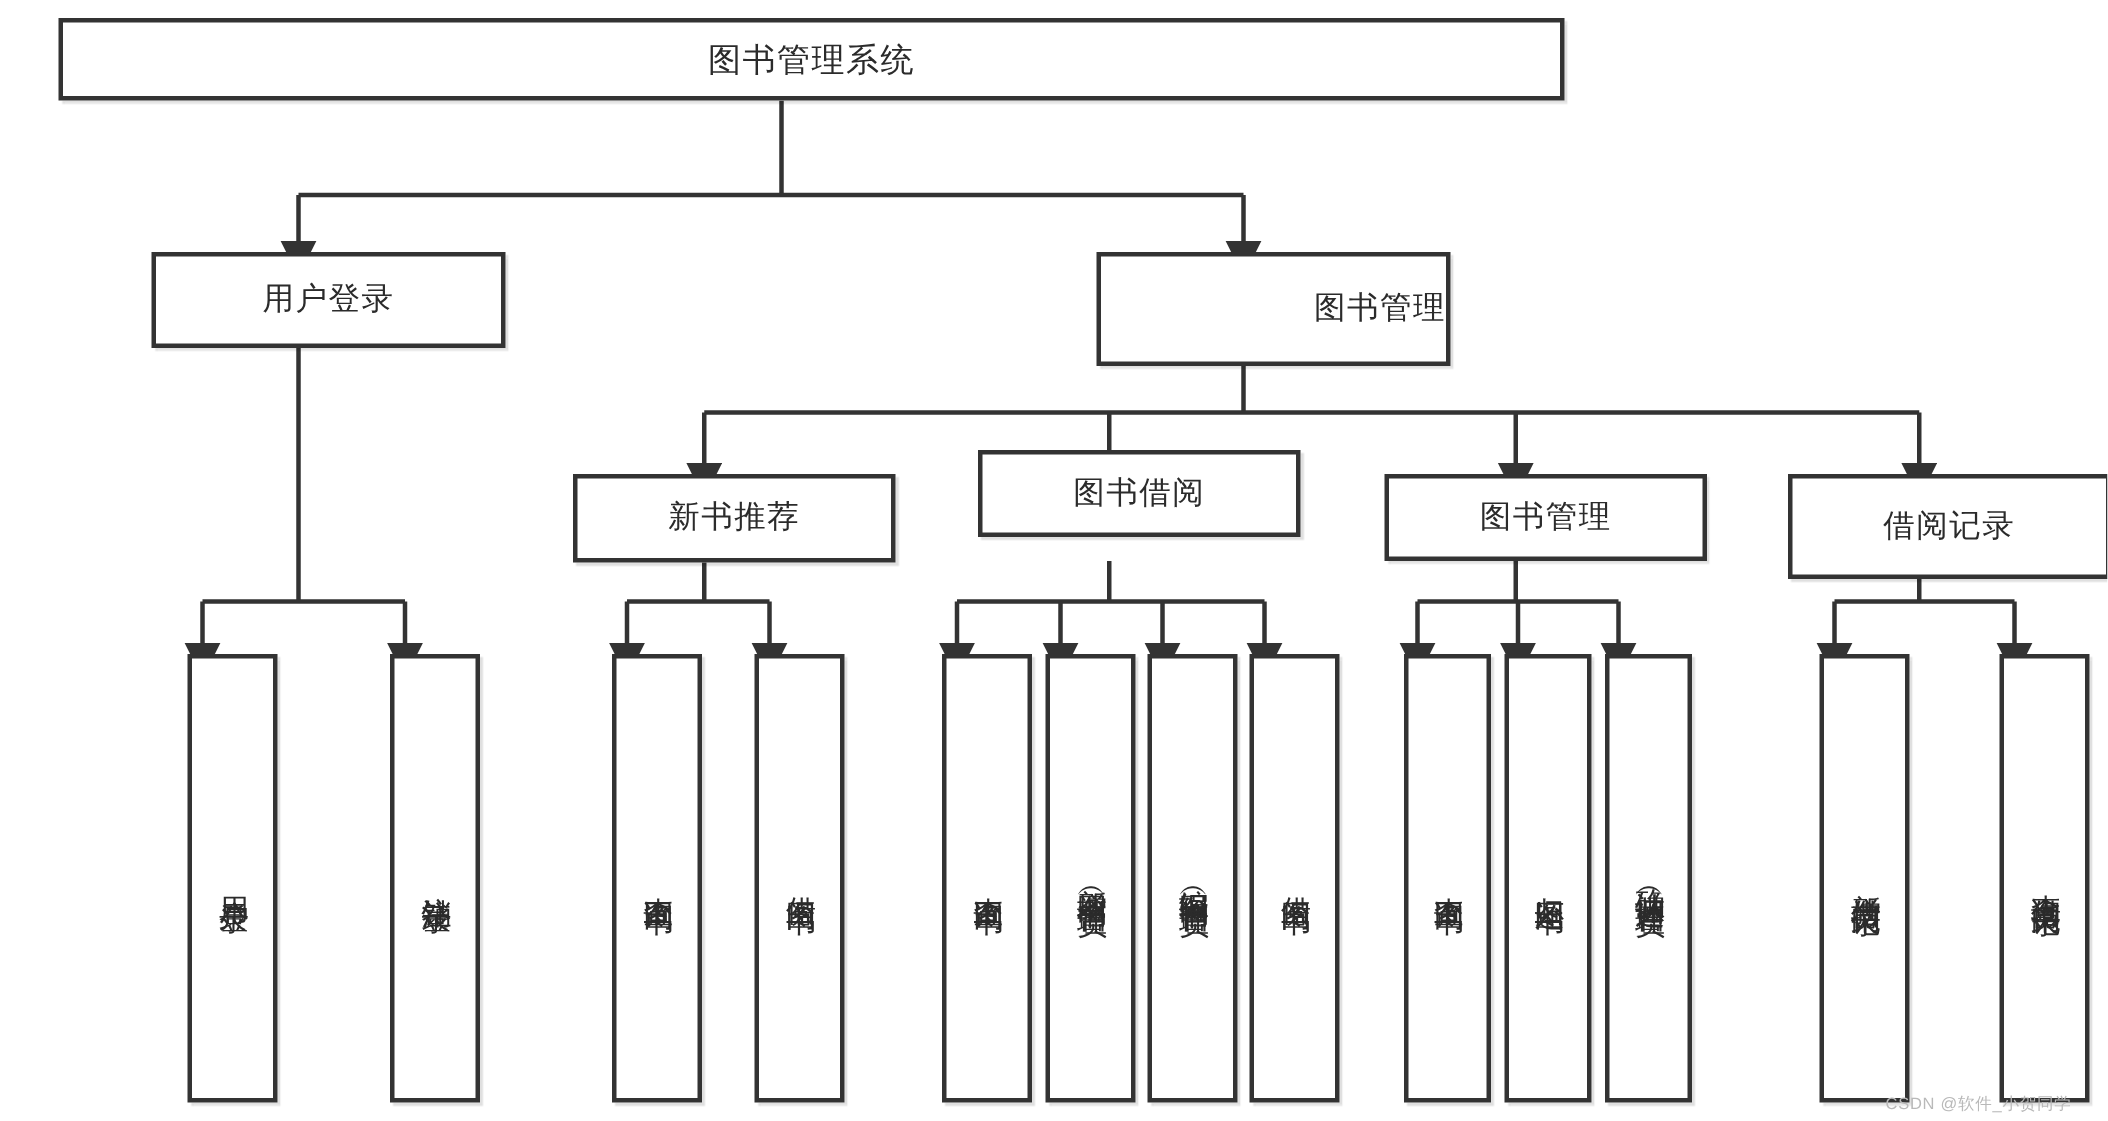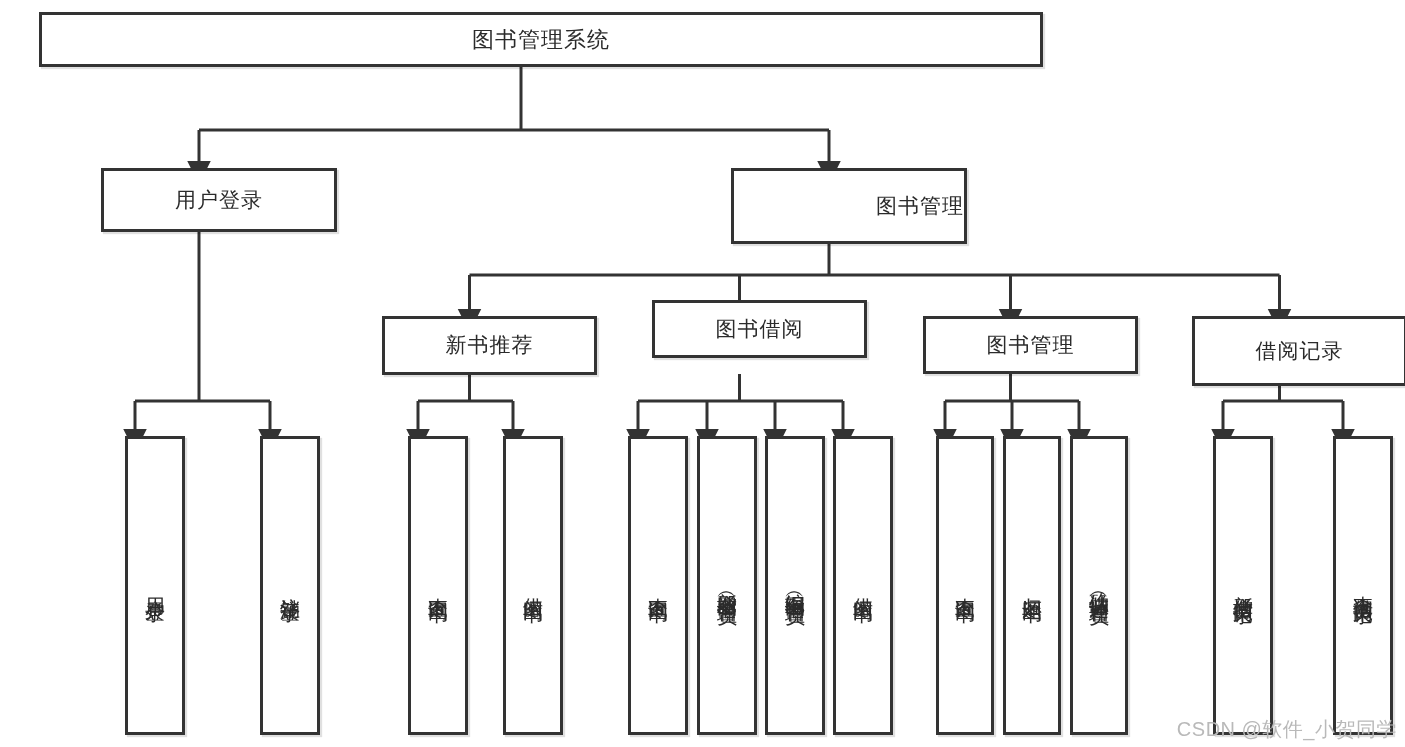--- a/index.html
+++ b/index.html
@@ -47,23 +47,23 @@
     writing-mode: vertical-rl;
     text-orientation: upright;
     font-size: 20px;
     letter-spacing: 2px;
     line-height: 1.05;
     white-space: normal;
   }
   .node-box.root .node-label { font-size: 22px; }
   .watermark {
     position: absolute;
-    right: 8px;
+    right: 24px;
     bottom: 4px;
-    font-size: 20px;
+    font-size: 11px;
     color: #b9b9b9;
     letter-spacing: 0.5px;
     white-space: nowrap;
     pointer-events: none;
   }
 </style>
 </head>
 <body>
 
 <div id="diagram-root">

